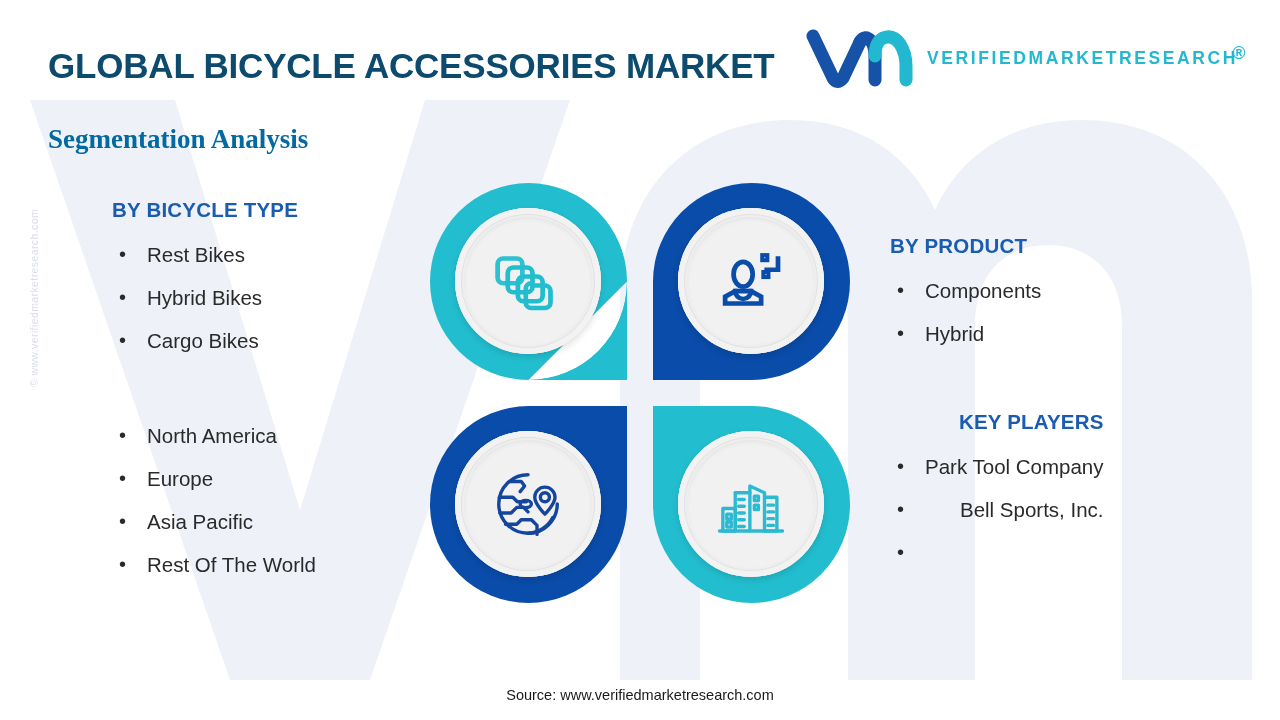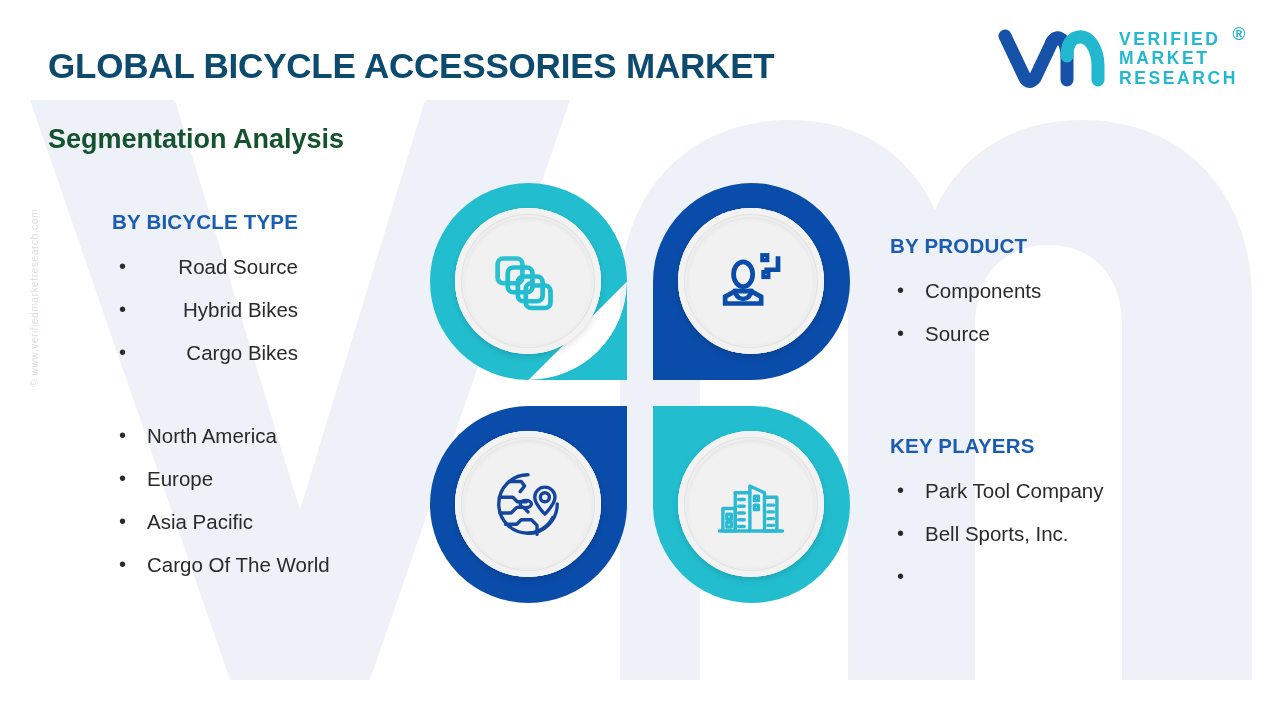--- a/index.html
+++ b/index.html
@@ -60,39 +60,40 @@
     color: #0c4a6e;
     z-index: 5;
     white-space: nowrap;
   }
   .subtitle {
     position: absolute;
     left: 48px;
     top: 124px;
     font-size: 27px;
     font-weight: bold;
-    color: #14532d;
-    z-index: 5;
-    white-space: nowrap;
+    color: #0369a1;
+    z-index: 5;
+    white-space: nowrap;
+    font-family: Liberation Serif, serif;
   }
 
   
   .logo {
     position: absolute;
     right: 42px;
     top: 28px;
     display: flex;
     align-items: center;
     gap: 12px;
     z-index: 5;
   }
   .logo-mark { display: block; }
   .logo-text {
     display: flex;
-    flex-direction: column;
+    flex-direction: row;
     line-height: 1.12;
     position: relative;
   }
   .logo-text span {
     font-size: 17.5px;
     font-weight: bold;
     letter-spacing: 2.6px;
     color: #22b8cf;
     white-space: nowrap;
   }
@@ -132,24 +133,24 @@
     white-space: nowrap;
   }
   .seg-list li .bullet {
     position: absolute;
     left: 7px;
     top: 0;
     font-size: 20px;
     color: #2a2a2a;
   }
 
-  #block-bicycle-type { left: 112px; top: 210px; text-align: right; }
+  #block-bicycle-type { left: 112px; top: 198px; }
   #block-geography    { left: 112px; top: 414px; }
   #block-product      { left: 890px; top: 206px; margin-top: 28px; }
-  #block-key-players  { left: 890px; top: 434px; }
+  #block-key-players  { left: 890px; top: 410px; text-align: right; }
 
   
   .cluster {
     position: absolute;
     left: 430px;
     top: 183px;
     width: 420px;
     height: 420px;
     z-index: 4;
   }
@@ -243,40 +244,40 @@
       <span>VERIFIED</span>
       <span>MARKET</span>
       <span>RESEARCH</span>
       <span class="logo-reg">®</span>
     </div>
   </div>
 
   <div class="seg-block" id="block-bicycle-type">
     <div class="seg-head">BY BICYCLE TYPE</div>
     <ul class="seg-list">
-      <li><span class="bullet">•</span><span>Road Source</span></li>
+      <li><span class="bullet">•</span><span>Rest Bikes</span></li>
       <li><span class="bullet">•</span><span>Hybrid Bikes</span></li>
       <li><span class="bullet">•</span><span>Cargo Bikes</span></li>
     </ul>
   </div>
 
   <div class="seg-block" id="block-geography">
     <ul class="seg-list">
       <li><span class="bullet">•</span><span>North America</span></li>
       <li><span class="bullet">•</span><span>Europe</span></li>
       <li><span class="bullet">•</span><span>Asia Pacific</span></li>
-      <li><span class="bullet">•</span><span>Cargo Of The World</span></li>
+      <li><span class="bullet">•</span><span>Rest Of The World</span></li>
     </ul>
   </div>
 
   <div class="seg-block" id="block-product">
     <div class="seg-head">BY PRODUCT</div>
     <ul class="seg-list">
       <li><span class="bullet">•</span><span>Components</span></li>
-      <li><span class="bullet">•</span><span>Source</span></li>
+      <li><span class="bullet">•</span><span>Hybrid</span></li>
     </ul>
   </div>
 
   <div class="seg-block" id="block-key-players">
     <div class="seg-head">KEY PLAYERS</div>
     <ul class="seg-list">
       <li><span class="bullet">•</span><span>Park Tool Company</span></li>
       <li><span class="bullet">•</span><span>Bell Sports, Inc.</span></li>
       <li><span class="bullet">•</span></li>
     </ul>
@@ -360,14 +361,15 @@
             <rect x="35" y="33" width="3.6" height="4"></rect>
             <rect x="10.5" y="41" width="4" height="4.5"></rect>
             <rect x="10.5" y="48" width="4" height="4.5"></rect>
           </g>
         </svg>
       </div>
     </div>
 
   </div>
 
+  <div class="source">Source: www.verifiedmarketresearch.com</div>
 
 </div>
 
 </body></html>

